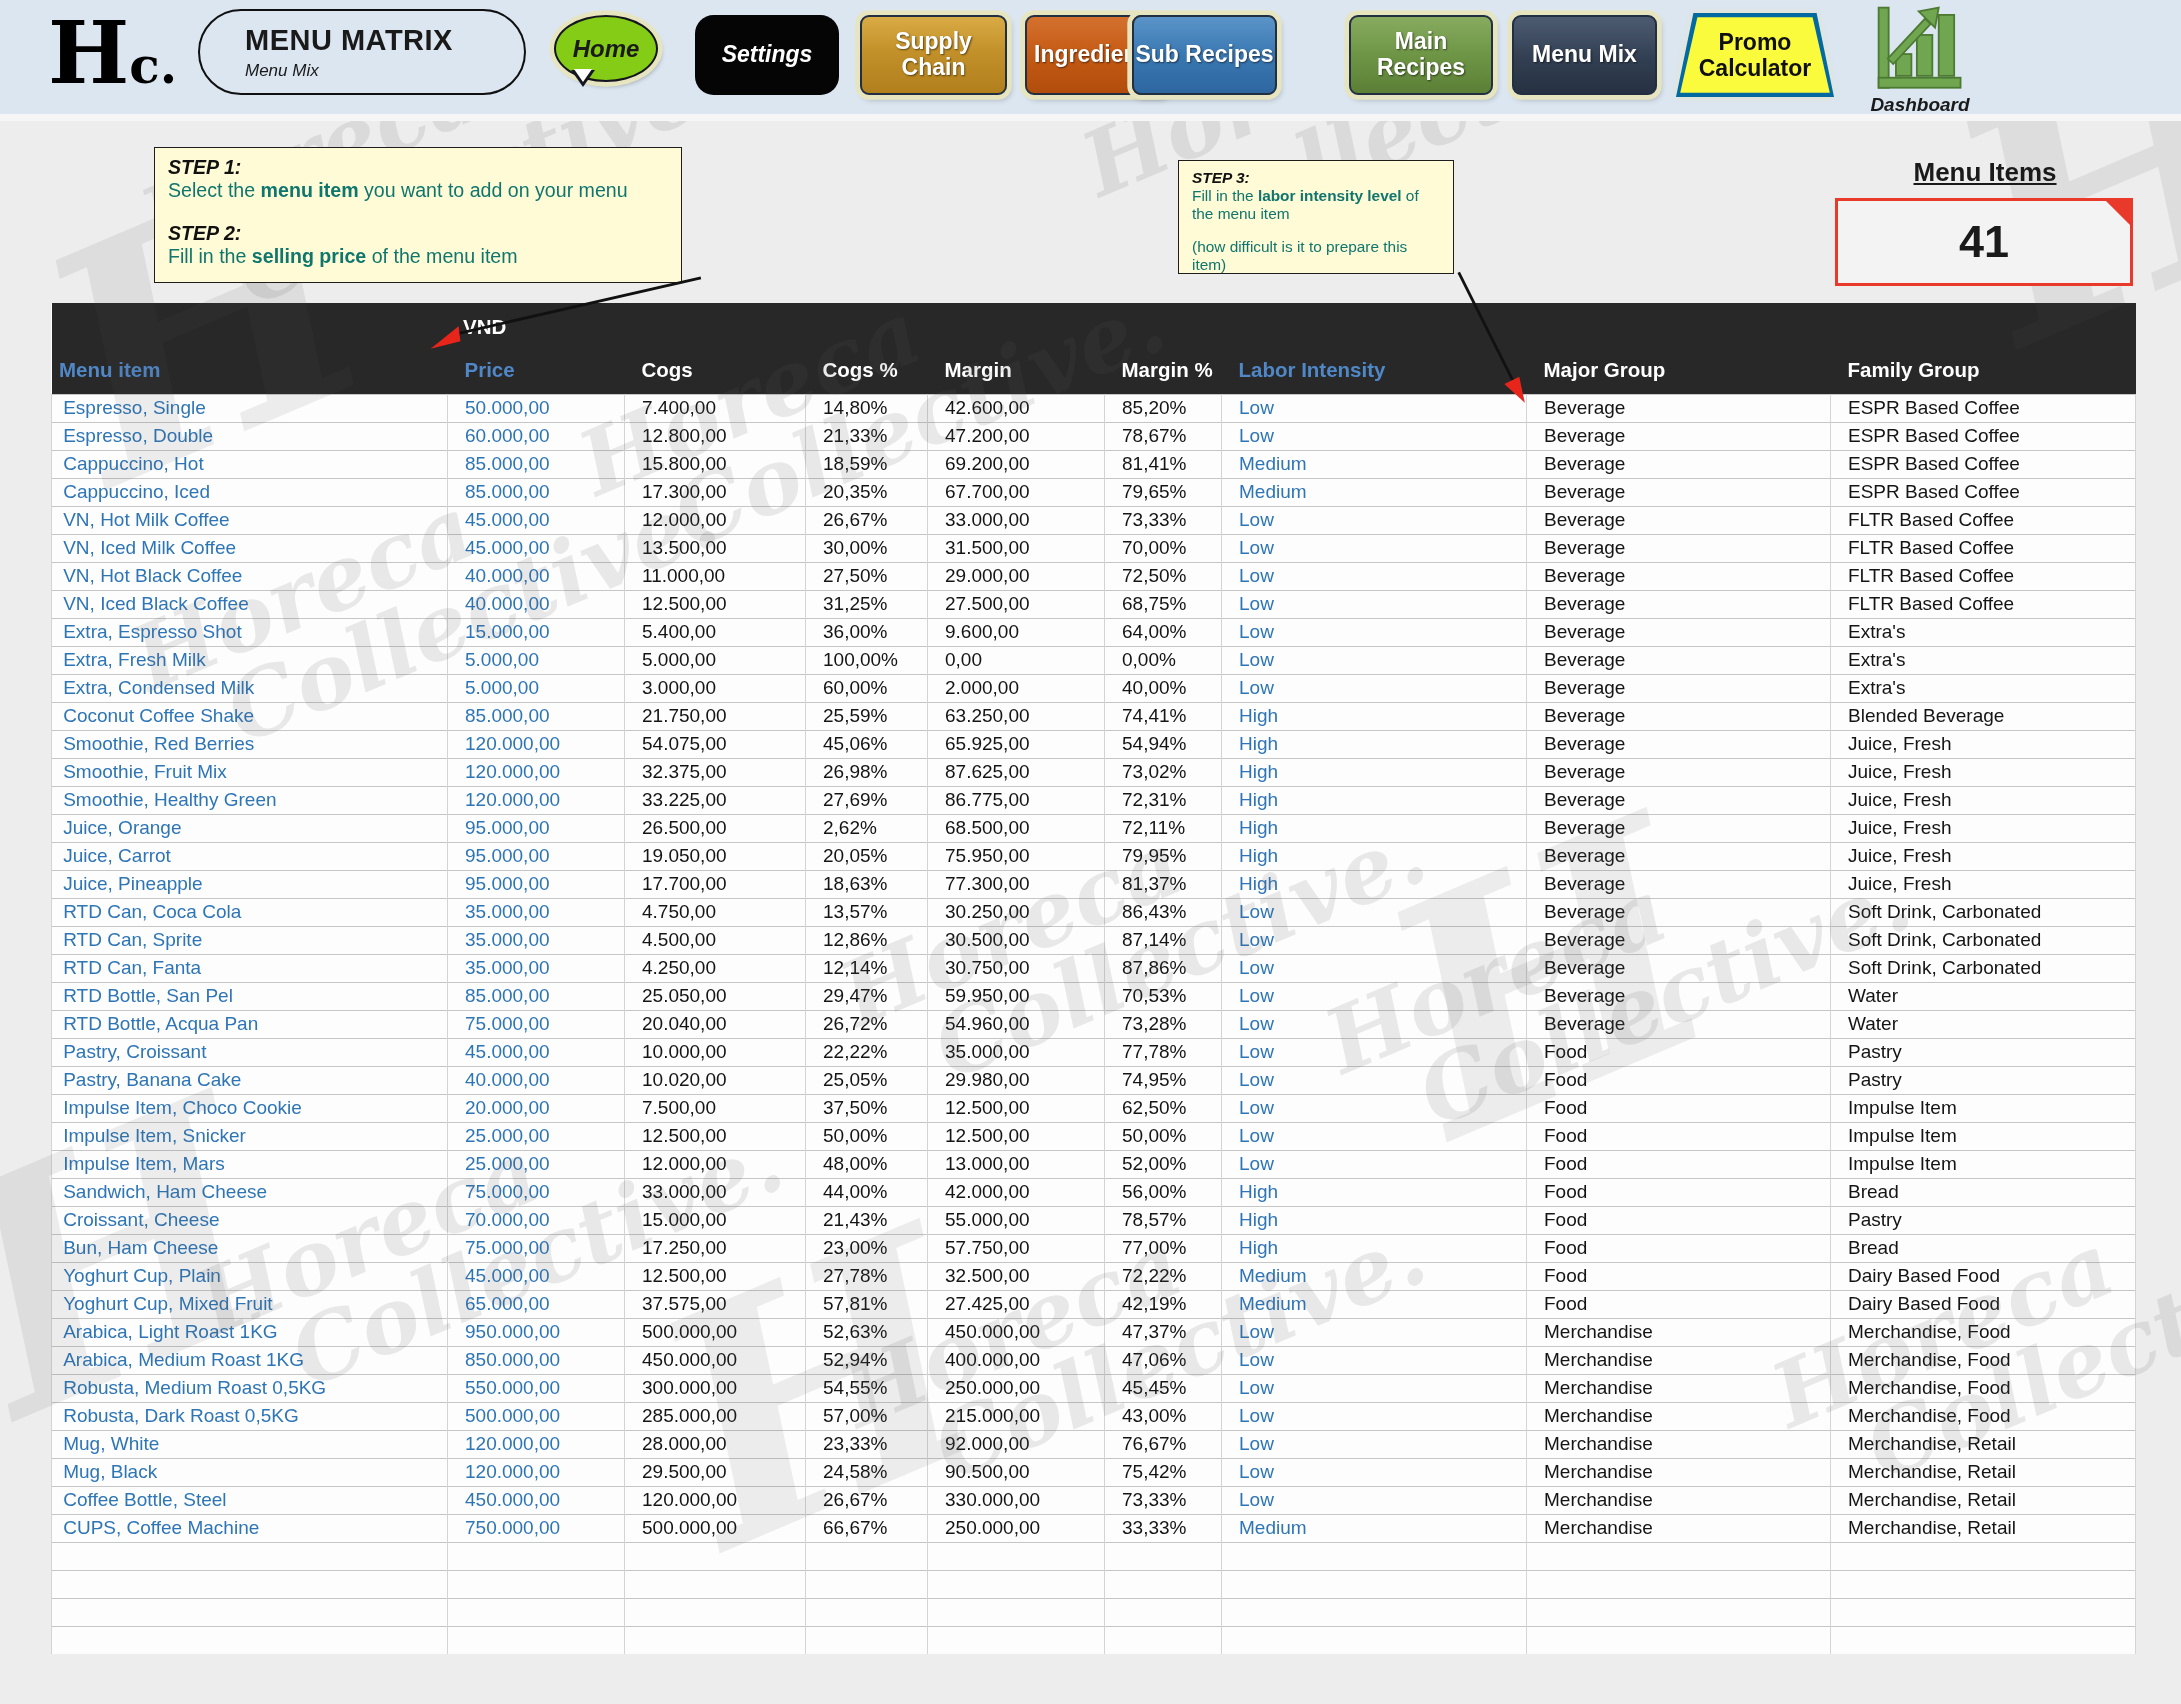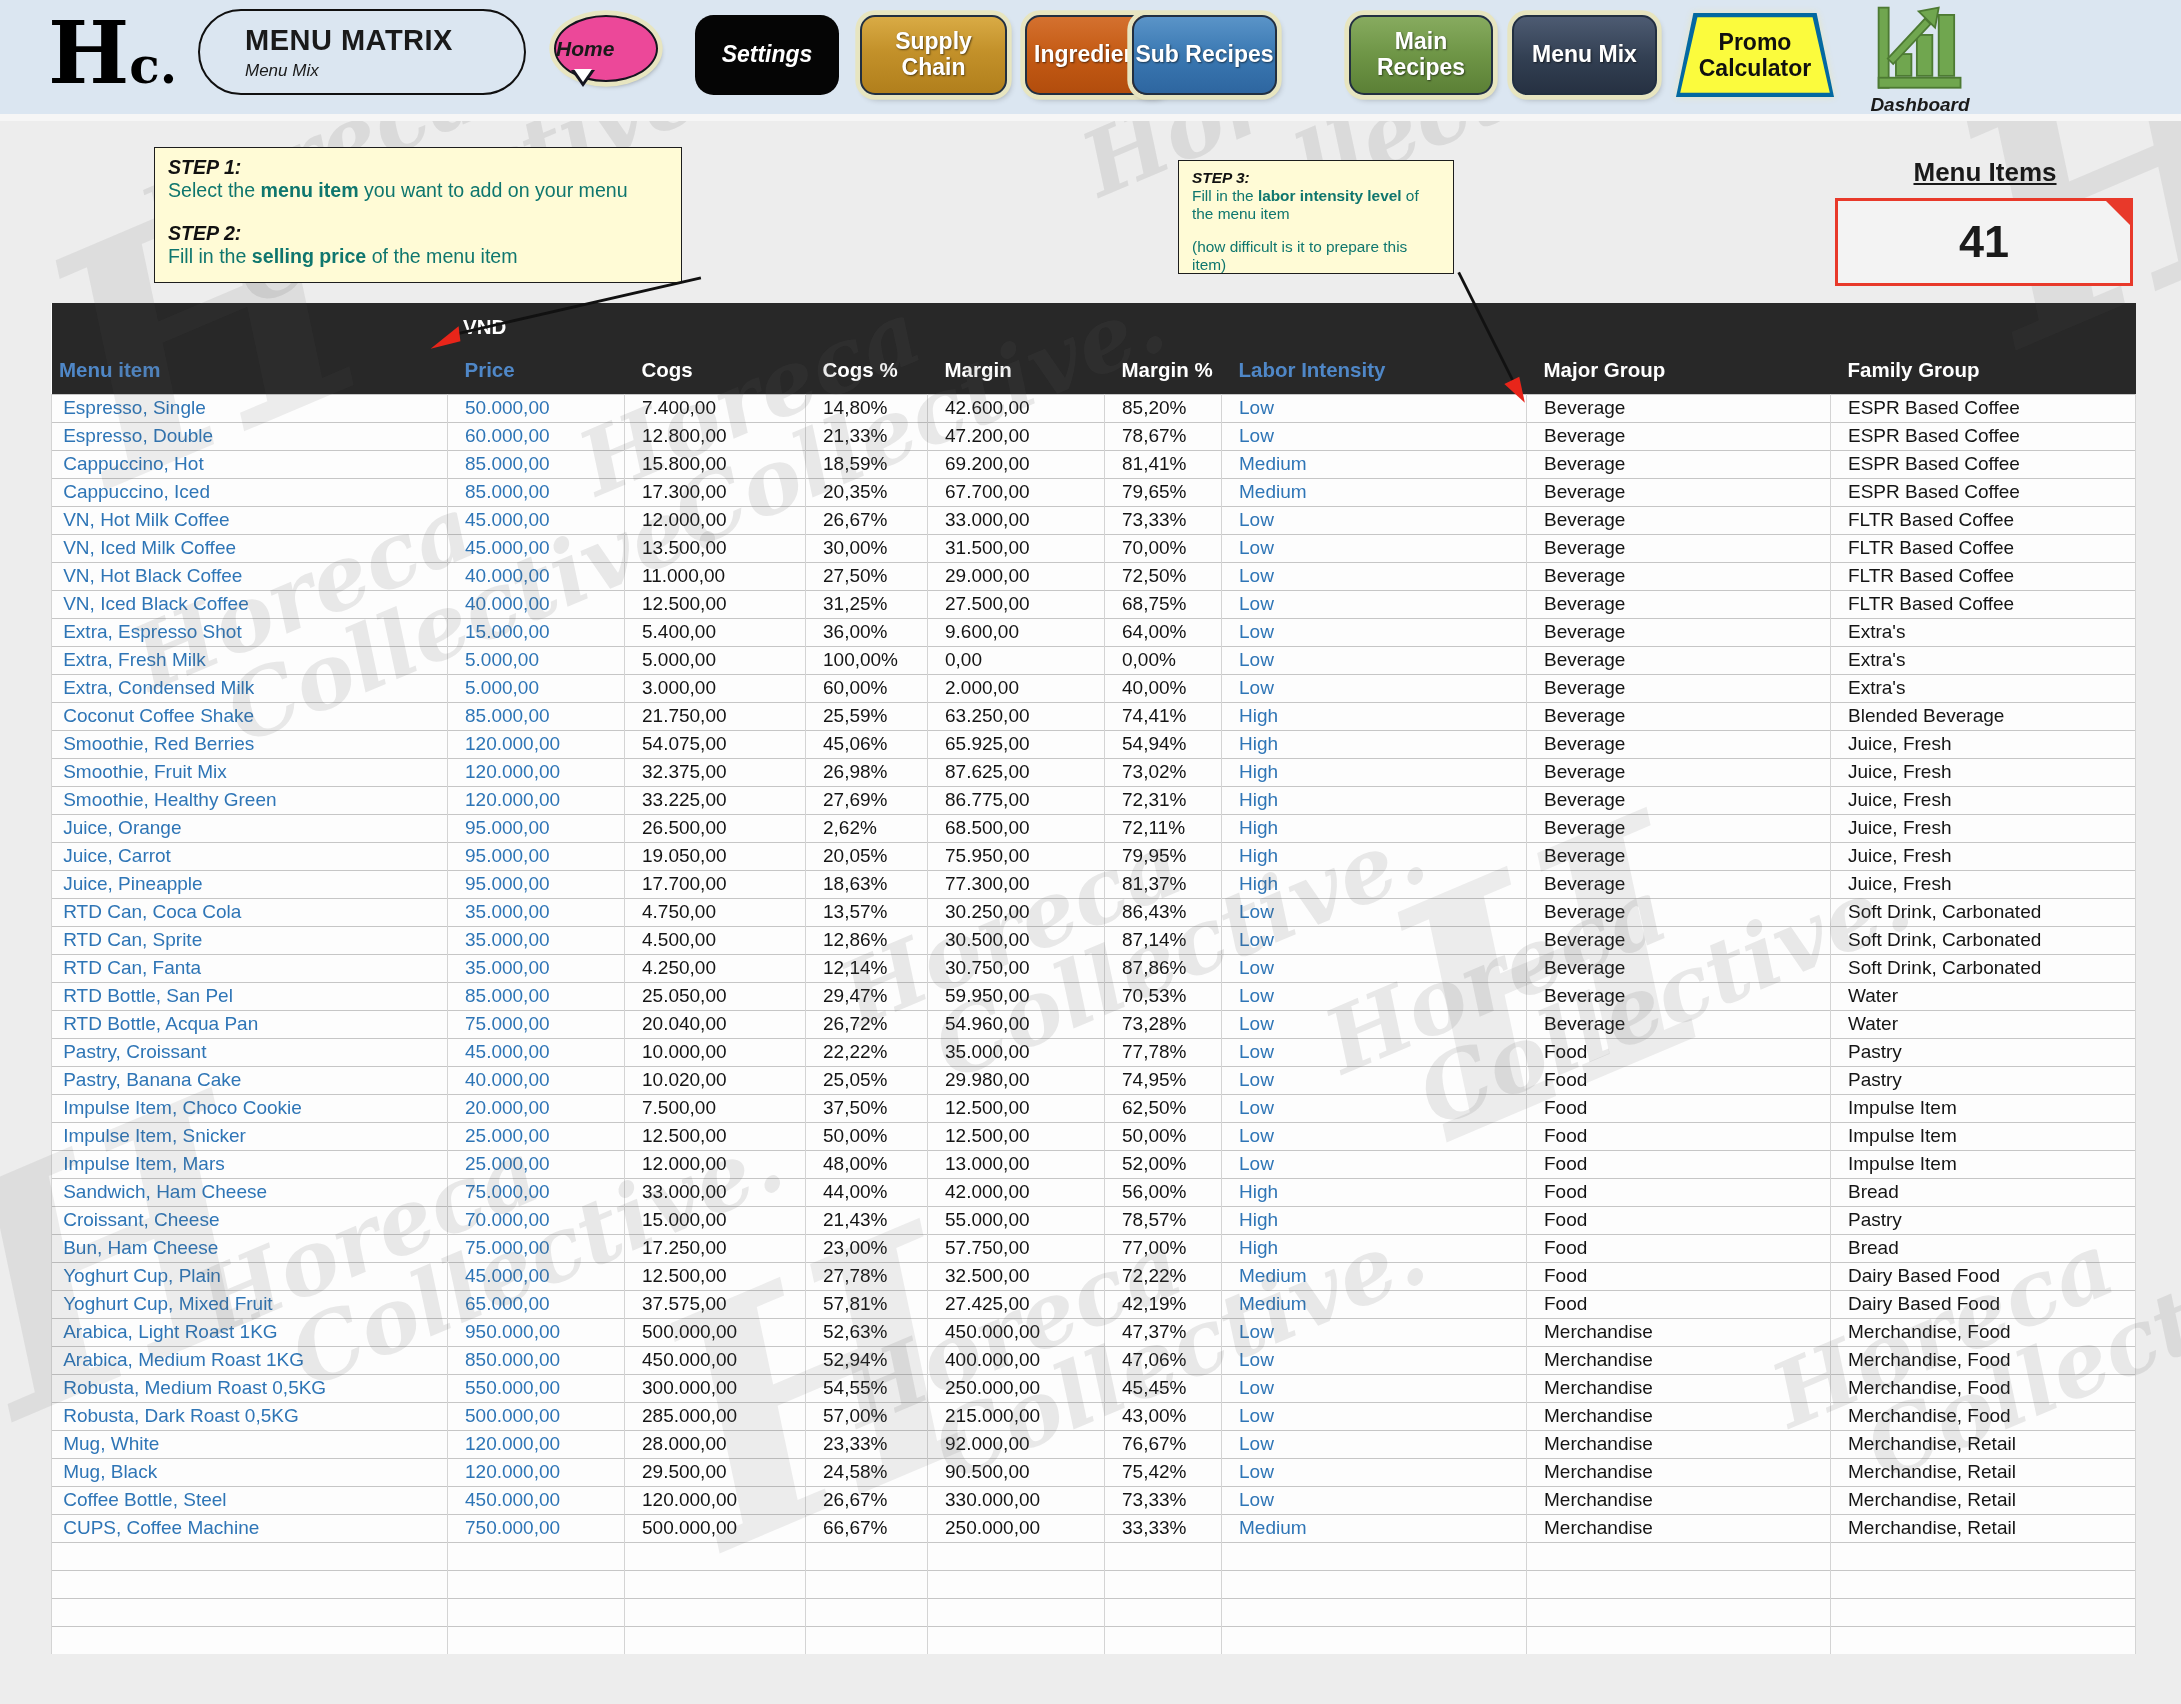--- a/index.html
+++ b/index.html
@@ -15,30 +15,30 @@
   .logo { position:absolute; left:48px; top:1.9px; font-family:"DejaVu Serif", serif; font-weight:bold; color:#000; }
   .logo .big { font-size:86px; }
   .logo .small { font-size:50px; }
   .title-pill { position:absolute; left:198px; top:9.3px; width:328px; height:86px;
     border:2.8px solid #101010; border-radius:45px; padding-left:45px;
     display:flex; flex-direction:column; justify-content:center; }
   .title-main { font-size:29px; font-weight:bold; letter-spacing:0.5px; }
   .title-sub { font-size:17px; font-style:italic; margin-top:3.7px; }
 
   .home-btn { position:absolute; left:554px; top:15px; width:104px; height:67px;
-    background:#ec4899; border:2.8px solid #15151f; border-radius:50%;
+    background:#84cc16; border:2.8px solid #15151f; border-radius:50%;
     box-shadow:0 0 0 4.7px #e7e5c0, 2.8px 3.7px 5.6px rgba(0,0,0,.35);
-    display:flex; align-items:center; 
-    font-weight:bold; font-style:italic; font-size:21px; cursor:pointer; }
+    display:flex; align-items:center; justify-content:center;
+    font-weight:bold; font-style:italic; font-size:24px; cursor:pointer; }
   .home-btn::before { content:""; position:absolute; left:15px; bottom:-18.6px;
     border:12px solid transparent; border-top:17px solid #15151f; }
   .home-btn::after { content:""; position:absolute; left:17.7px; bottom:-11.2px;
     border:9.3px solid transparent; border-top:13px solid #fff; }
 
-  .nav-btn { position:absolute; top:15px; height:80px; border-radius:15px;
+  .nav-btn { position:absolute; top:15px; height:80px; border-radius:9px;
     border:2.8px solid #222f40; color:#fff; font-weight:bold; font-size:23px;
     display:flex; align-items:center; justify-content:center; text-align:center;
     line-height:1.12; text-shadow:0.9px 0.9px 1.9px rgba(0,0,0,.55);
     box-shadow:0 0 0 4.7px #e7e5c0, 2.8px 3.7px 6.5px rgba(0,0,0,.3); cursor:pointer; }
   .btn-settings { left:695px; width:144px; background:#050505; border:none; box-shadow:none;
     border-radius:18.6px; font-style:italic; text-shadow:none; }
   .btn-supply      { left:860px;  width:147px; background:linear-gradient(180deg,#d9ab45 0%,#c3912a 45%,#b17f1c 100%); }
   .btn-ingredients { left:1025px; width:142px; background:linear-gradient(180deg,#d4712f 0%,#c45a14 50%,#b24d0d 100%); }
   .btn-sub         { left:1132px; width:145px; background:linear-gradient(180deg,#5a94c8 0%,#3a78b2 50%,#2e66a0 100%); }
   .btn-main        { left:1349px; width:144px; background:linear-gradient(180deg,#87ab5f 0%,#6e9546 50%,#5b8036 100%); }

